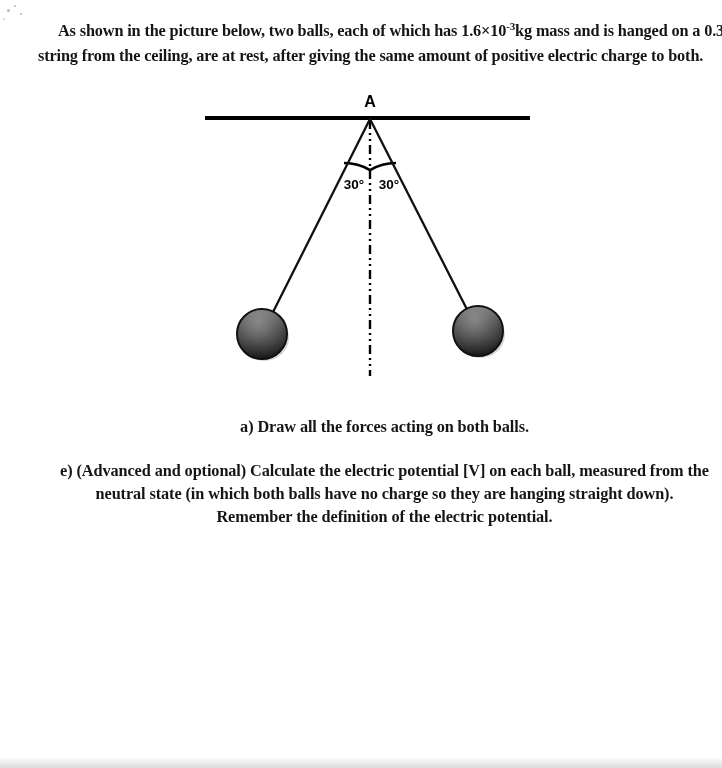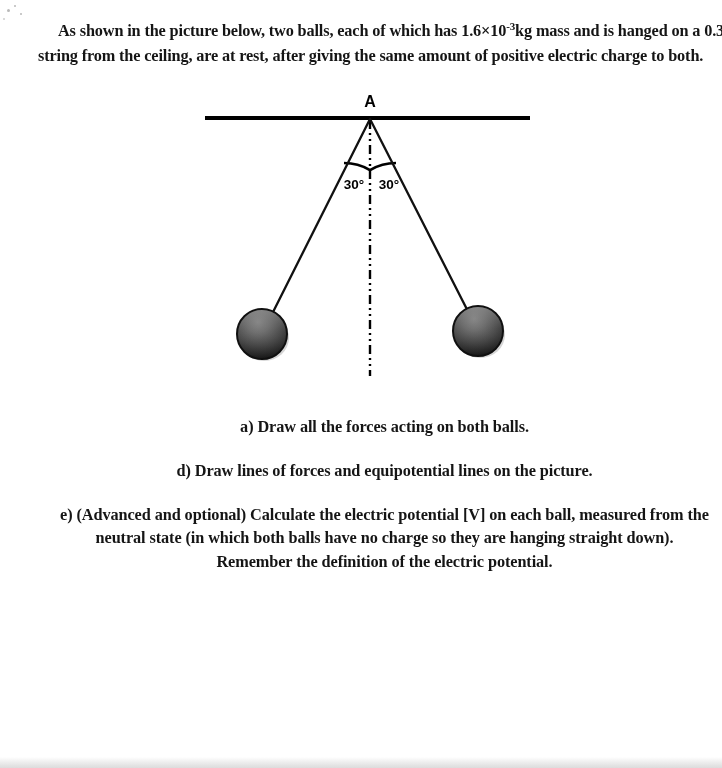--- a/index.html
+++ b/index.html
@@ -147,18 +147,17 @@
       <g>
         <ellipse cx="480" cy="247" rx="25" ry="23" fill="#000000" opacity="0.16"></ellipse>
         <circle cx="478" cy="243" r="25" fill="url(#ballGrad)" stroke="#101010" stroke-width="2"></circle>
         <circle cx="478" cy="243" r="24" fill="url(#ballSheen)"></circle>
       </g>
     </svg>
   </div>
 
   <div class="questions">
     <p class="q">a) Draw all the forces acting on both balls.</p>
-    <p class="q">d) Draw lines of forces and equipotential lines on the picture.</p>
     <p class="q">e) (Advanced and optional) Calculate the electric potential [V] on each ball, measured from the neutral state (in which both balls have no charge so they are hanging straight down). Remember the definition of the electric potential.</p>
   </div>
 
   <div class="bottom-strip"></div>
 </div>
 
 </body></html>

